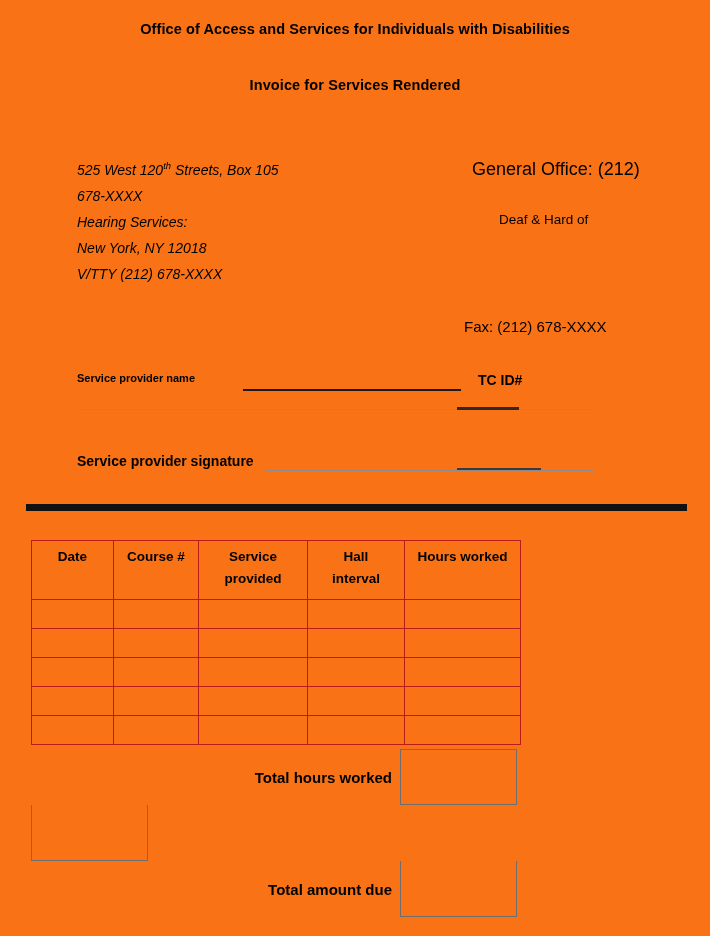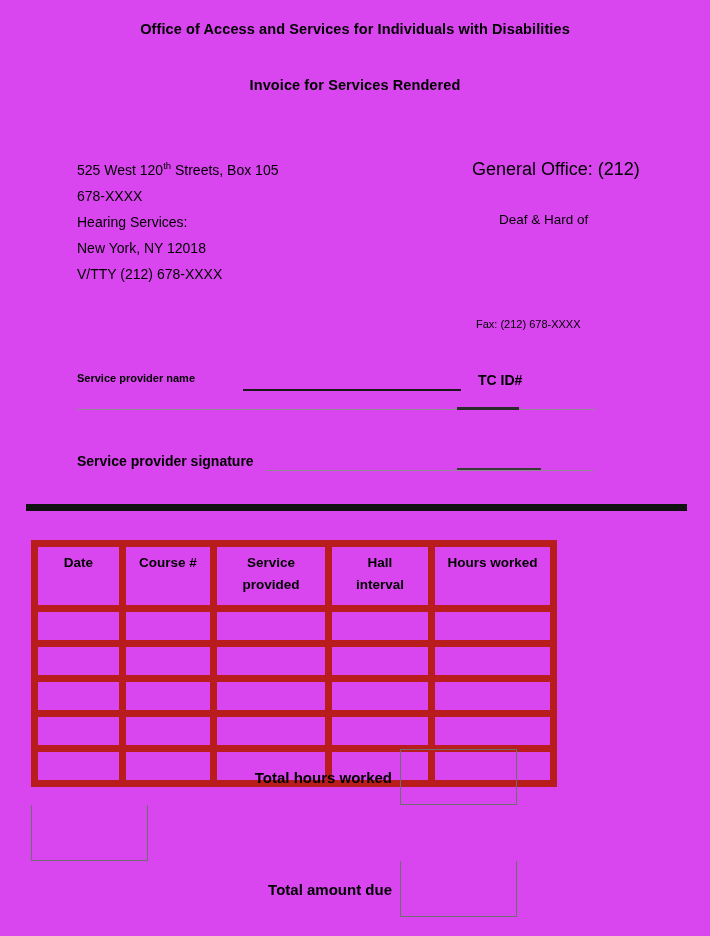--- a/index.html
+++ b/index.html
@@ -12,21 +12,21 @@
     height: 936px;
     position: relative;
     font-family: "Liberation Sans", sans-serif;
     color: #000000;
     overflow: hidden;
   }
 
   .page {
     position: absolute;
     inset: 0;
-    background: #d946ef;
+    background: #f97316;
   }
 
   
   .doc-title {
     position: absolute;
     left: 0;
     right: 0;
     top: 21px;
     text-align: center;
     font-size: 14.5px;
@@ -45,20 +45,21 @@
   }
 
   
   .addr-block {
     position: absolute;
     left: 77px;
     top: 157px;
     width: 330px;
     font-size: 14px;
     line-height: 26px;
+    font-style: italic;
   }
   .addr-line { white-space: nowrap; }
   .addr-line sup {
     font-size: 9.5px;
     vertical-align: super;
     line-height: 0;
   }
 
   .contact-general {
     position: absolute;
@@ -69,23 +70,23 @@
   }
   .contact-deaf {
     position: absolute;
     left: 499px;
     top: 212px;
     font-size: 13.5px;
     white-space: nowrap;
   }
   .contact-fax {
     position: absolute;
-    left: 476px;
+    left: 464px;
     top: 318px;
-    font-size: 11px;
+    font-size: 15px;
     white-space: nowrap;
   }
 
   
   .field-name-label {
     position: absolute;
     left: 77px;
     top: 372px;
     font-size: 11px;
     font-weight: bold;
@@ -163,21 +164,21 @@
   
   .work-table {
     position: absolute;
     left: 31px;
     top: 540px;
     border-collapse: collapse;
     table-layout: fixed;
   }
   .work-table th,
   .work-table td {
-    border: 7px solid #b91c1c;
+    border: 1px solid #b91c1c;
     padding: 0;
     margin: 0;
   }
   .work-table th {
     font-size: 13.5px;
     font-weight: bold;
     vertical-align: top;
     padding-top: 5px;
     line-height: 22px;
     text-align: center;

